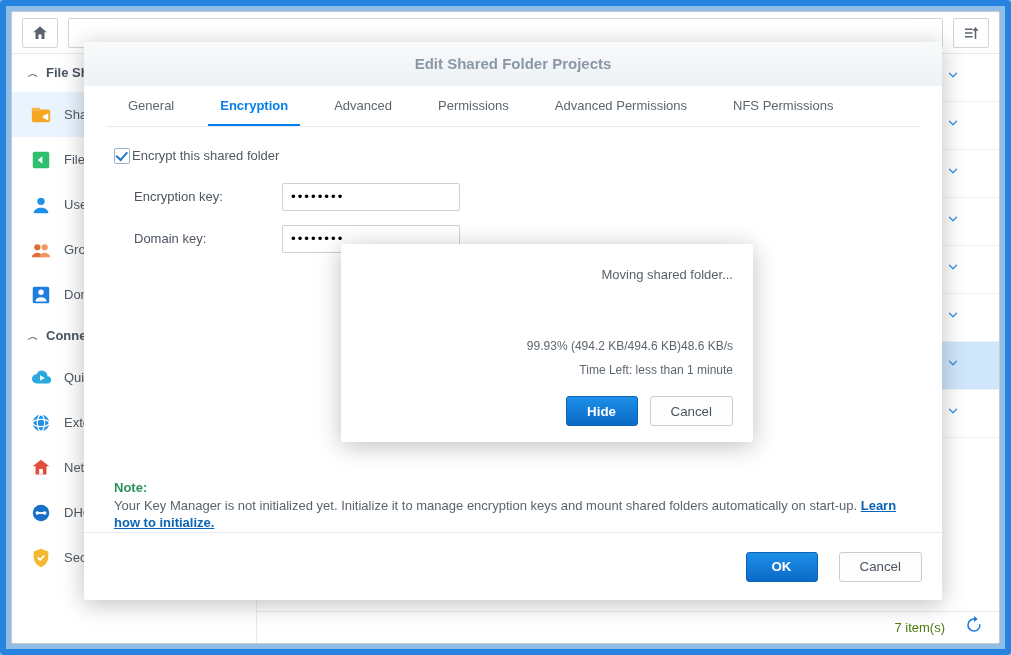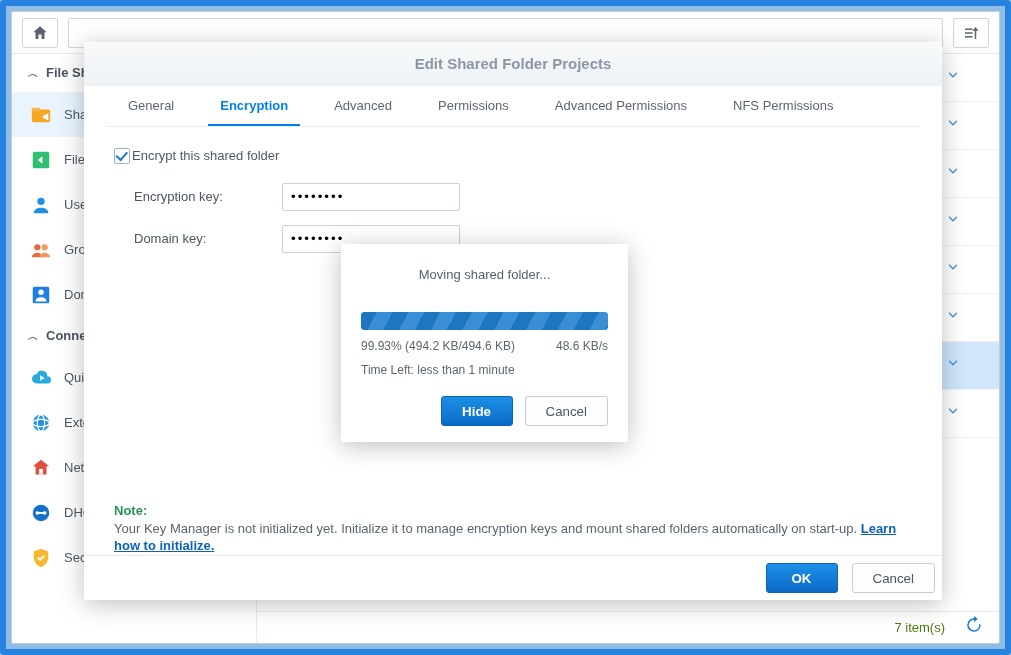--- a/index.html
+++ b/index.html
@@ -71,28 +71,28 @@
        background:#fff;cursor:pointer;}
   .chk.checked::after{content:"";display:block;width:9px;height:5px;border:2px solid #1e76c8;border-top:none;border-right:none;
        transform:rotate(-48deg) translate(0px,-1px);}
   .field-row{display:flex;align-items:center;margin:0 0 14px 20px;gap:18px;}
   .field-row label{width:130px;color:#4c5560;}
   .field-row input{width:178px;height:28px;border:1px solid #c7d1da;border-radius:2px;padding:0 8px;font:13px inherit;
                    letter-spacing:2px;}
   .esf-footer-note{position:absolute;left:30px;right:30px;bottom:0px;color:#5a646e;}
   .esf-footer-note .note-label{color:#2a915c;font-weight:600;}
   .esf-footer-note .note-link{color:var(--synology-blue-dark);font-weight:600;text-decoration:underline;cursor:pointer;}
-  .esf-actions{height:45px;border-top:1px solid #e6ebef;display:flex;align-items:center;gap:14px;
-               justify-content:flex-end;padding:0 7px;}
+  .esf-actions{height:68px;border-top:1px solid #e6ebef;display:flex;align-items:center;gap:21px;
+               justify-content:flex-end;padding:0 20px;}
   .btn{height:30px;min-width:72px;padding:0 20px;border-radius:3px;border:1px solid #c5cdd6;background:#fdfdfd;
        color:#4c5660;cursor:pointer;display:inline-flex;align-items:center;justify-content:center;font:13px inherit;}
   .btn.primary{background:linear-gradient(#1d8fe8,#0a6ac6);border-color:#0a63b4;color:#fff;font-weight:600;}
   
-  .dlg-progress{position:absolute;left:335px;top:238px;width:287px;height:198px;background:#fff;border-radius:2px;
-                box-shadow:var(--shadow);padding:22px 20px 16px;display:flex;flex-direction:column;}
+  .dlg-progress{position:absolute;left:335px;top:238px;width:412px;height:198px;background:#fff;border-radius:2px;
+                box-shadow:var(--shadow);padding:22px 20px 16px;display:flex;flex-direction:column;align-items:flex-end;}
   .dlg-progress .dlg-title{text-align:center;color:#59626c;margin-bottom:28px;}
   .progress-track{height:18px;border-radius:3px;background:#d7dde3;position:relative;overflow:hidden;}
   .progress-fill{position:absolute;inset:0;border-radius:3px;
      background:repeating-linear-gradient(118deg,#1f76c0 0 14px,#3a8fd4 14px 28px);}
   .p-row{display:flex;justify-content:space-between;margin-top:8px;color:#5d6670;font-size:12px;}
   .p-row.oneline{justify-content:flex-start;}
   .dlg-actions{margin-top:auto;display:flex;justify-content:flex-end;gap:12px;}
   
   .sb-ico svg{width:22px;height:22px;}
 </style>

